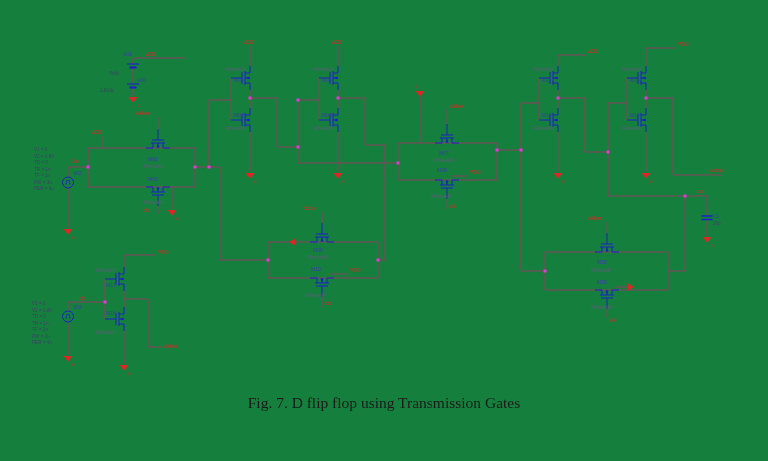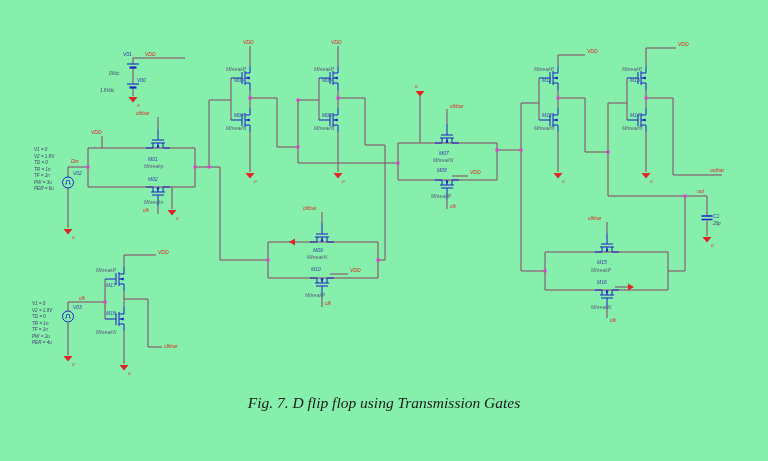--- a/index.html
+++ b/index.html
@@ -1,16 +1,16 @@
 <!DOCTYPE html>
 <html><head>
 <meta charset="utf-8">
 <style>
   html,body{margin:0;padding:0;background:#ffffff;}
-  .page{width:768px;height:461px;background:#86efac;position:relative;font-family:"Liberation Sans",sans-serif;font-style:italic;}
+  .page{width:768px;height:461px;background:#15803d;position:relative;font-family:"Liberation Sans",sans-serif;}
   svg{display:block;}
   .w{stroke:#8a4062;stroke-width:1;fill:none;}
   .b{stroke:#1f1fc8;stroke-width:1;fill:none;}
   .bf{fill:#1f1fc8;stroke:none;}
   .rf{fill:#e02525;stroke:none;}
   .net{fill:#e02525;font-size:5px;font-family:"Liberation Sans",sans-serif;}
   .ref{fill:#3939ad;font-size:5px;font-family:"Liberation Sans",sans-serif;}
   .mdl{fill:#5c5c7a;font-size:5px;font-family:"Liberation Sans",sans-serif;}
   .prm{fill:#3f3f68;font-size:4.6px;font-family:"Liberation Sans",sans-serif;}
   .gz{fill:#e02525;font-size:4.4px;font-family:"Liberation Sans",sans-serif;}

